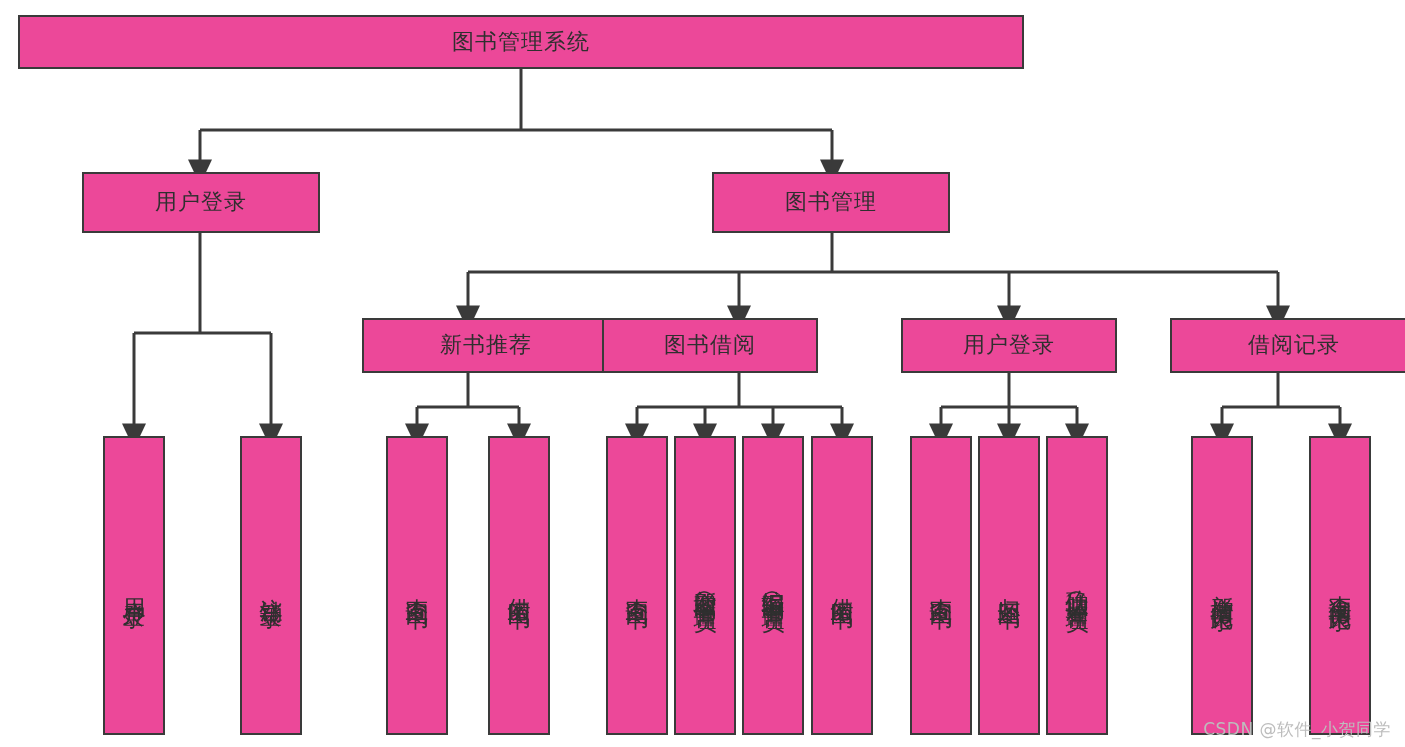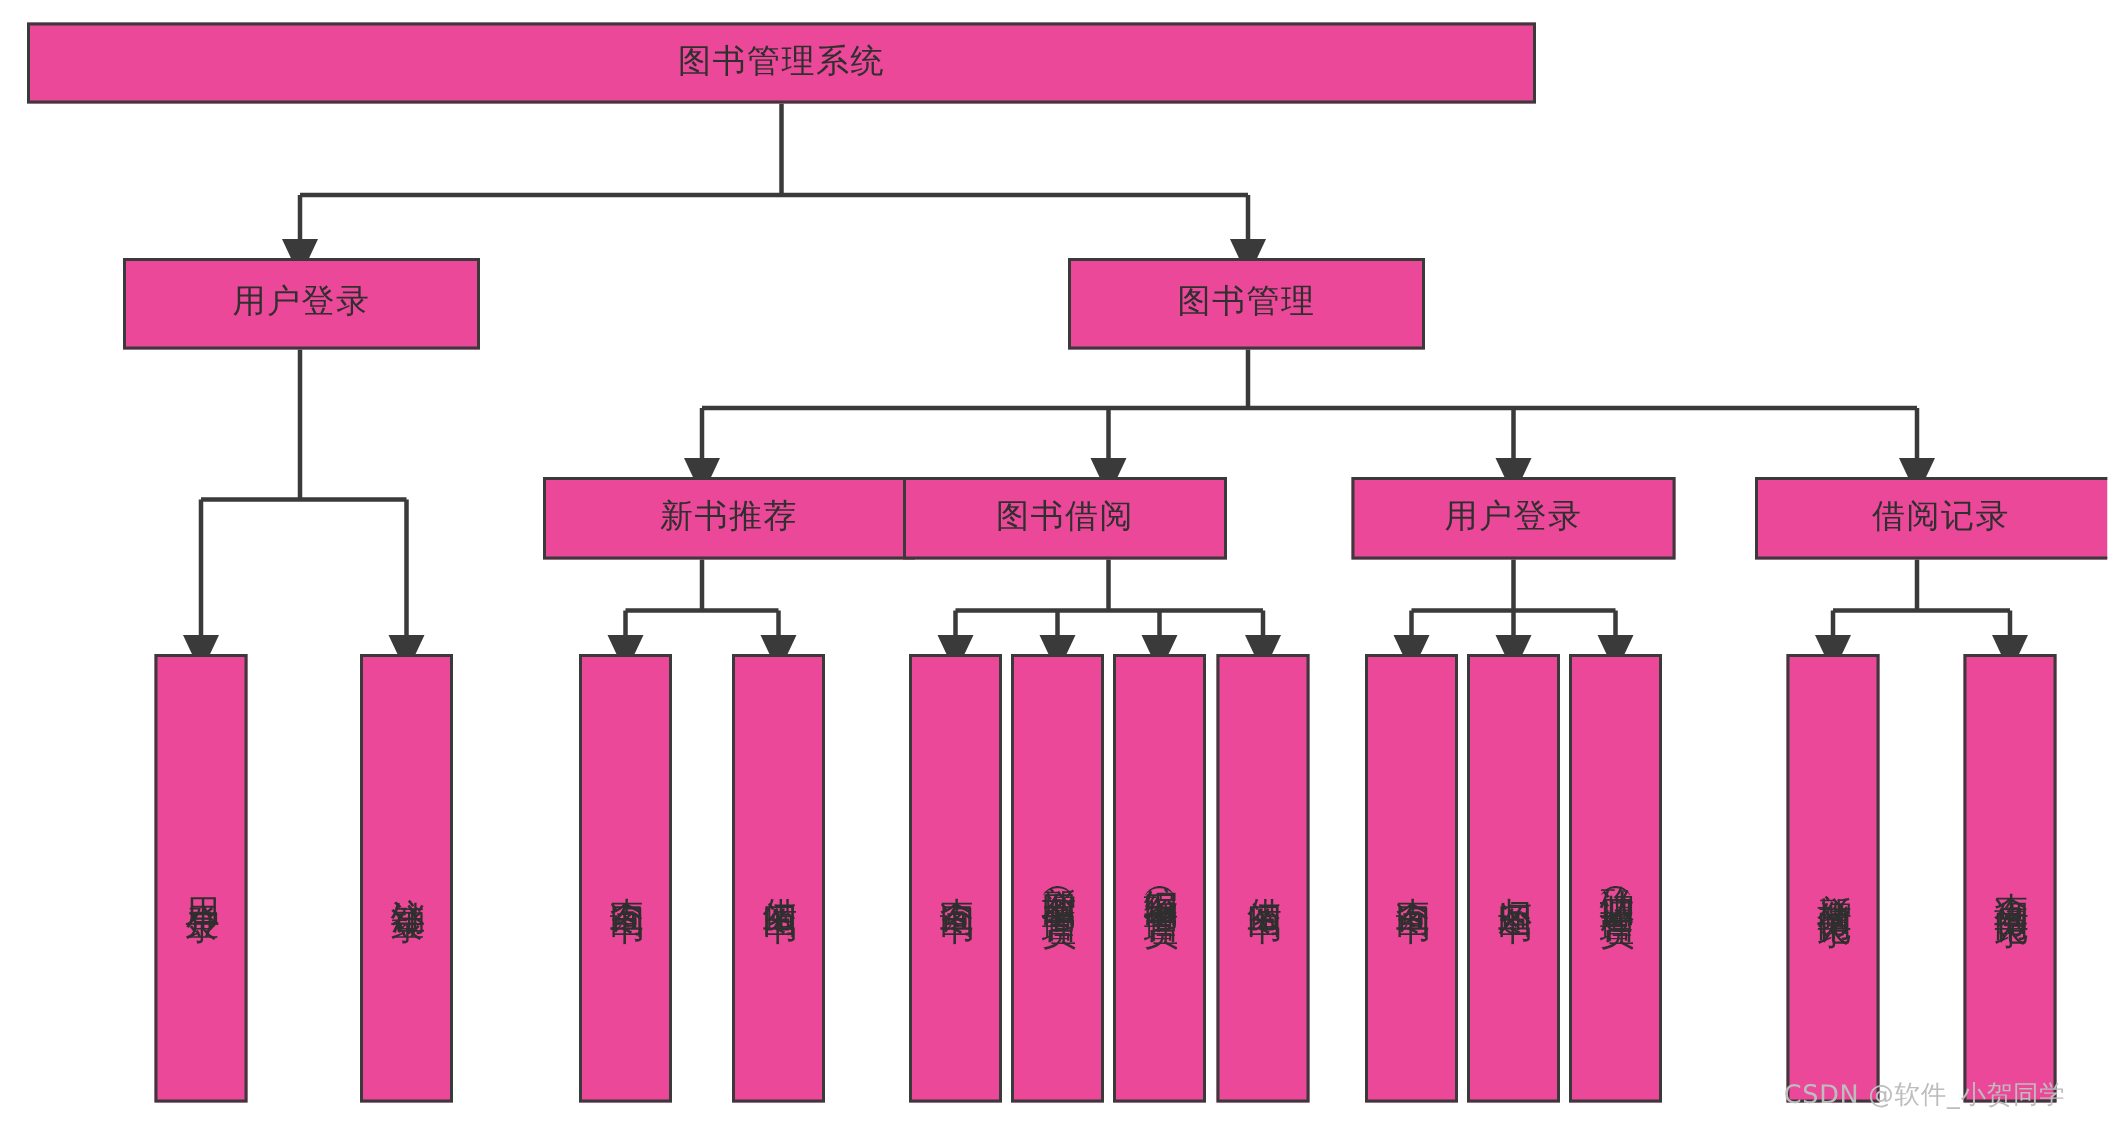--- a/index.html
+++ b/index.html
@@ -44,21 +44,21 @@
   .root{font-size:23px;}
   svg#wires{
     position:absolute;
     left:0;top:0;
     width:1405px;
     height:747px;
     pointer-events:none;
   }
   .watermark{
     position:absolute;
-    right:28px;
+    right:14px;
     bottom:6px;
     font-size:17px;
     color:#bdbdbd;
     letter-spacing:0.5px;
     white-space:nowrap;
   }
 </style>
 </head>
 <body>
 

